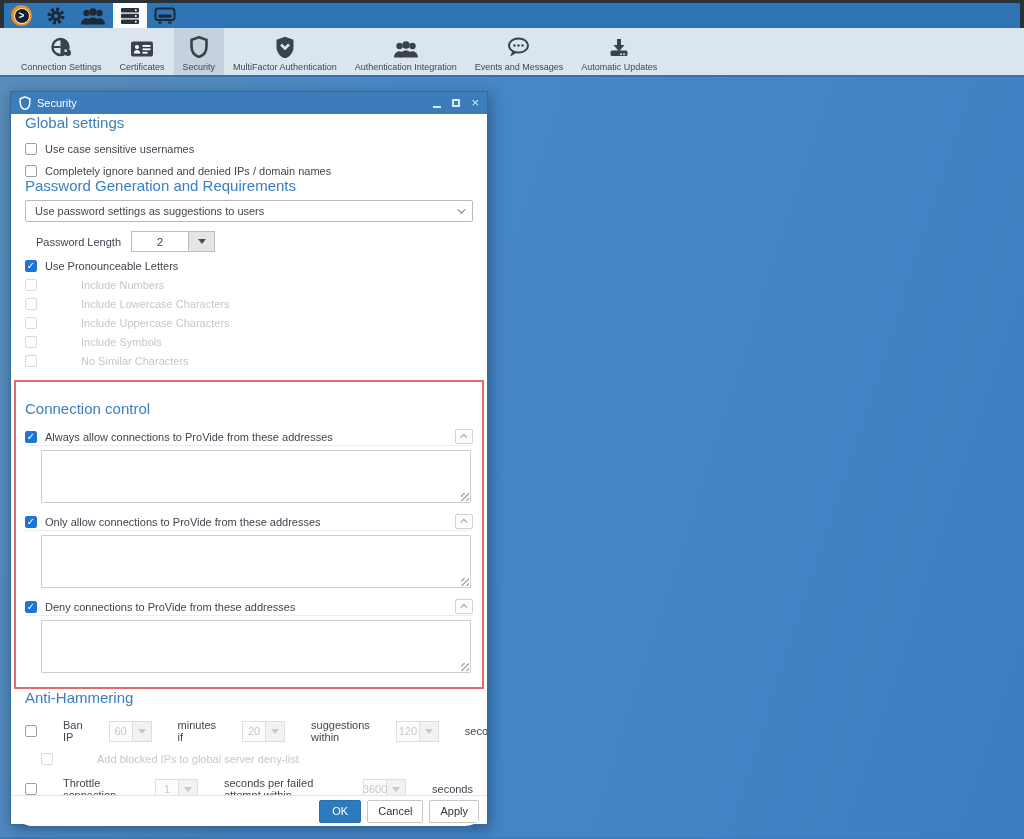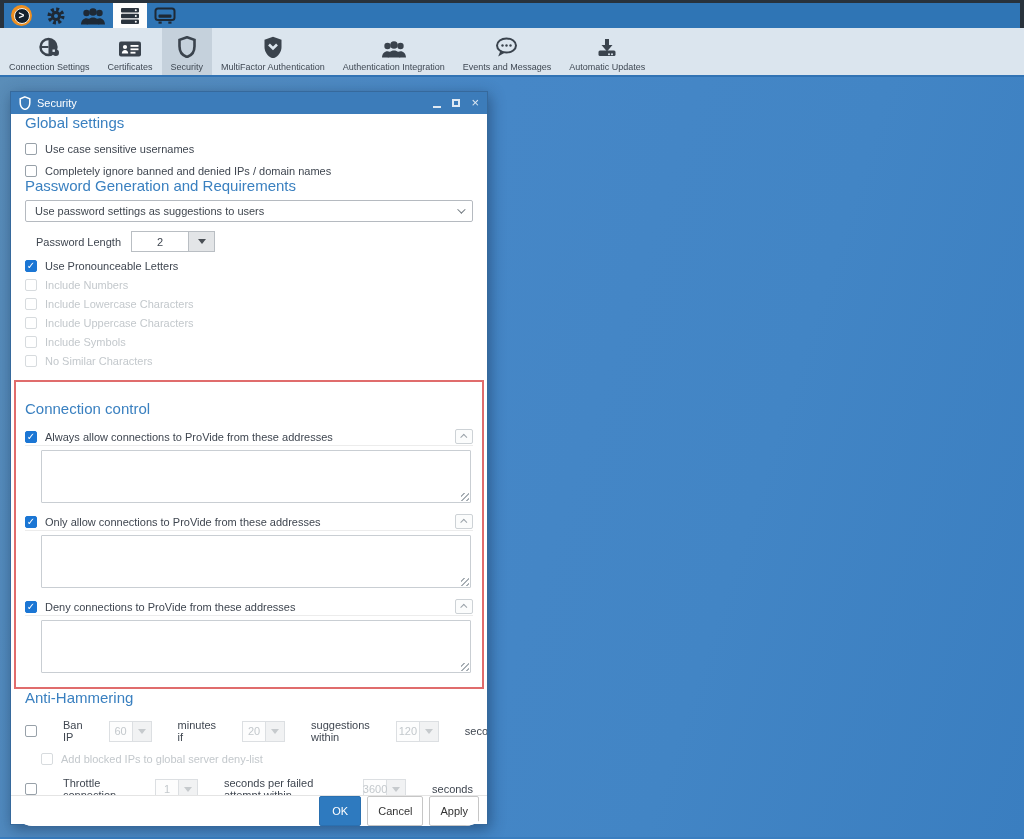--- a/index.html
+++ b/index.html
@@ -26,21 +26,21 @@
   .logo-core {
     width:16px; height:16px; border-radius:50%; background:#14212e;
     border:1.5px solid #f5f2ea;
     color:#fff; font-size:10px; font-weight:900; line-height:1;
     display:flex; align-items:center; justify-content:center;
   }
   .tab-white { background:#fdfdfd; }
   
   .toolbar {
     height:49px; background:#dbe5ee; border-bottom:2px solid #3173b4;
-    display:flex; align-items:stretch; padding-left:0;
+    display:flex; align-items:stretch; padding-left:12px;
   }
   .tool-item {
     display:flex; flex-direction:column; align-items:center; justify-content:flex-end;
     gap:4px; padding:4px 9px 3px; font-size:9px; color:#3f4853; cursor:default;
   }
   .tool-item .t-icon { height:24px; display:flex; align-items:flex-end; justify-content:center; }
   .tool-item.selected { background:#c5d1dc; }
   
   .desktop {
     position:relative; height:760px;
@@ -69,21 +69,21 @@
   .mt-a { margin-top:10px; }
   
   .cb-row { display:flex; align-items:center; margin-top:11px; }
   .cb-row.tight { margin-top:7px; }
   .cb {
     width:12px; height:12px; border:1px solid #98a1a9; border-radius:2px; background:#fff;
     margin-right:8px; flex:none; display:flex; align-items:center; justify-content:center;
   }
   .cb.checked { background:#1b76d4; border-color:#1b76d4; color:#fff; font-size:10px; line-height:1; }
   .cb.disabled { border-color:#d7dbde; }
-  .cb-row.disabled { color:#c3c8cc; }
+  .cb-row.disabled { color:#c3c8cc;gap:36px; }
   
   .select {
     margin-top:5px; height:22px; border:1px solid #b5bac0; border-radius:2px;
     display:flex; align-items:center; justify-content:space-between; padding:0 9px; color:#40474f;
   }
   .chev-down {
     width:6px; height:6px; border-right:1.5px solid #6f777e; border-bottom:1.5px solid #6f777e;
     transform:rotate(45deg) translateY(-2px);
   }
   
@@ -131,21 +131,21 @@
   .ah-row { display:flex; align-items:center; margin-top:12px; gap:26px; flex-wrap:nowrap; }
   .ah-row .cb { margin-right:0; }
   .indent { margin-left:16px; }
   
   .dlg-footer {
     position:absolute; left:0; right:0; bottom:0; height:31px; background:#fff;
     border-top:1px solid #e4e4e4; display:flex; align-items:center; justify-content:flex-end;
     gap:6px; padding-right:8px;
   }
   .btn {
-    height:30px; font-size:11px; font-family:"Liberation Sans",sans-serif;
+    height:23px; font-size:11px; font-family:"Liberation Sans",sans-serif;
     background:#fff; border:1px solid #c6c6c6; border-radius:2px; color:#333; padding:0 10px;
     display:flex; align-items:center;
   }
   .btn.primary { background:#2e7abf; border-color:#2a70b0; color:#fff; padding:0 12px; }
 </style>
 </head>
 <body>
 
 <div class="topbar">
   <div class="ic">

